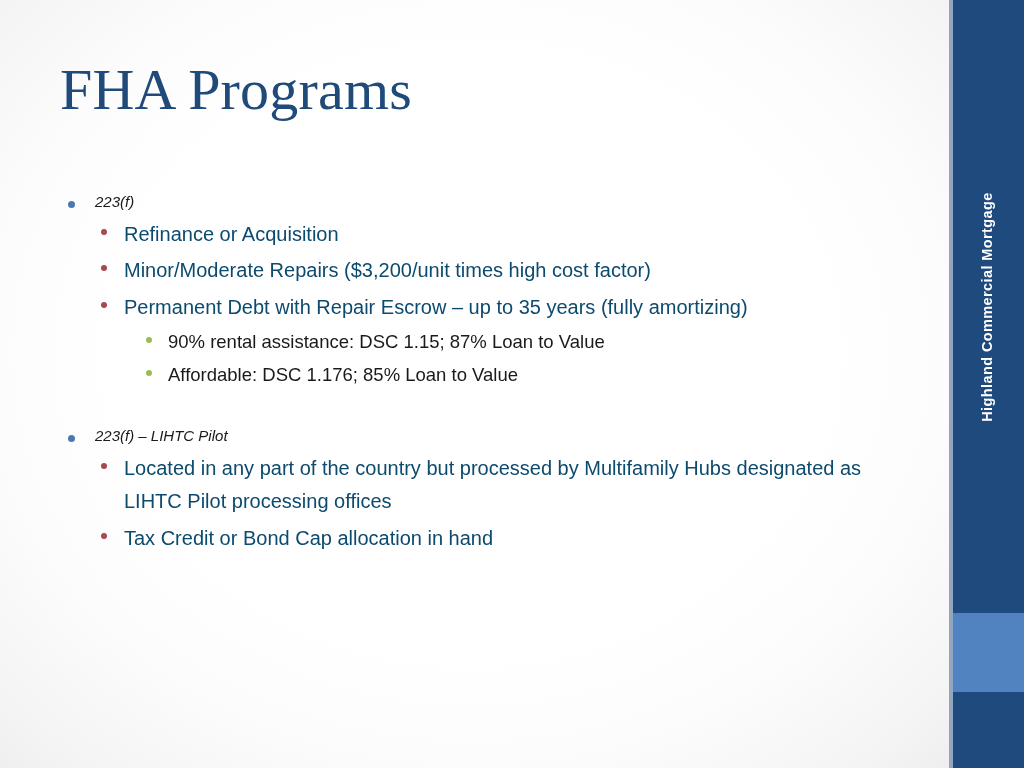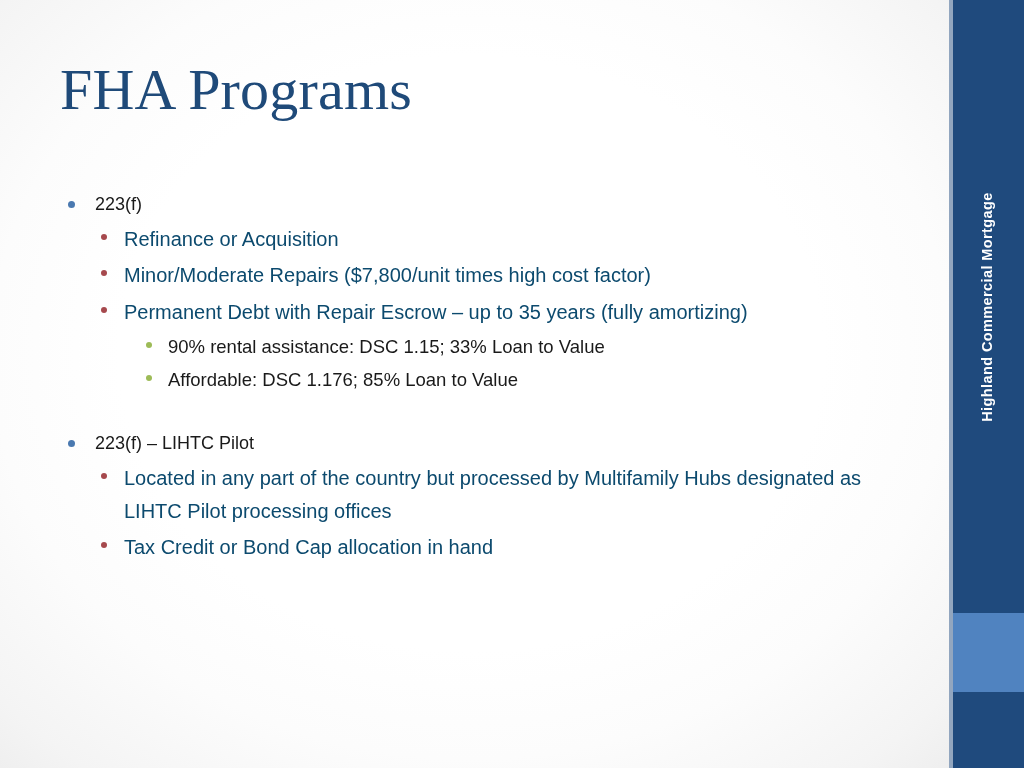--- a/index.html
+++ b/index.html
@@ -83,23 +83,24 @@
   }
   .lvl1 .bullet-dot {
     width: 7px;
     height: 7px;
     background: #4a79b0;
     margin-top: 11px;
     margin-right: 20px;
     margin-left: 8px;
   }
   .lvl1 .bullet-text {
-    font-size: 18px;
+    font-size: 15px;
     line-height: 1.62;
     color: #1a1a1a;
+    font-style: italic;
   }
 
   
   .lvl2 {
     margin-bottom: 3px;
   }
   .lvl2 .bullet-dot {
     width: 6px;
     height: 6px;
     background: #a6494d;
@@ -198,31 +199,31 @@
       <span class="bullet-text">223(f)</span>
     </div>
 
     <div class="bullet-row lvl2">
       <span class="bullet-dot" style="background: rgb(166, 73, 77);"></span>
       <span class="bullet-text">Refinance or Acquisition</span>
     </div>
 
     <div class="bullet-row lvl2">
       <span class="bullet-dot" style="background: rgb(166, 73, 77);"></span>
-      <span class="bullet-text">Minor/Moderate Repairs ($7,800/unit times high cost factor)</span>
+      <span class="bullet-text">Minor/Moderate Repairs ($3,200/unit times high cost factor)</span>
     </div>
 
     <div class="bullet-row lvl2">
       <span class="bullet-dot" style="background: rgb(166, 73, 77);"></span>
       <span class="bullet-text">Permanent Debt with Repair Escrow – up to 35 years (fully amortizing)</span>
     </div>
 
     <div class="bullet-row lvl3">
       <span class="bullet-dot" style="background: rgb(157, 187, 87);"></span>
-      <span class="bullet-text">90% rental assistance:  DSC 1.15; 33% Loan to Value</span>
+      <span class="bullet-text">90% rental assistance:  DSC 1.15; 87% Loan to Value</span>
     </div>
 
     <div class="bullet-row lvl3">
       <span class="bullet-dot" style="background: rgb(157, 187, 87);"></span>
       <span class="bullet-text">Affordable:  DSC 1.176; 85% Loan to Value</span>
     </div>
 
     <div class="group-gap"></div>
 
     <div class="bullet-row lvl1">

